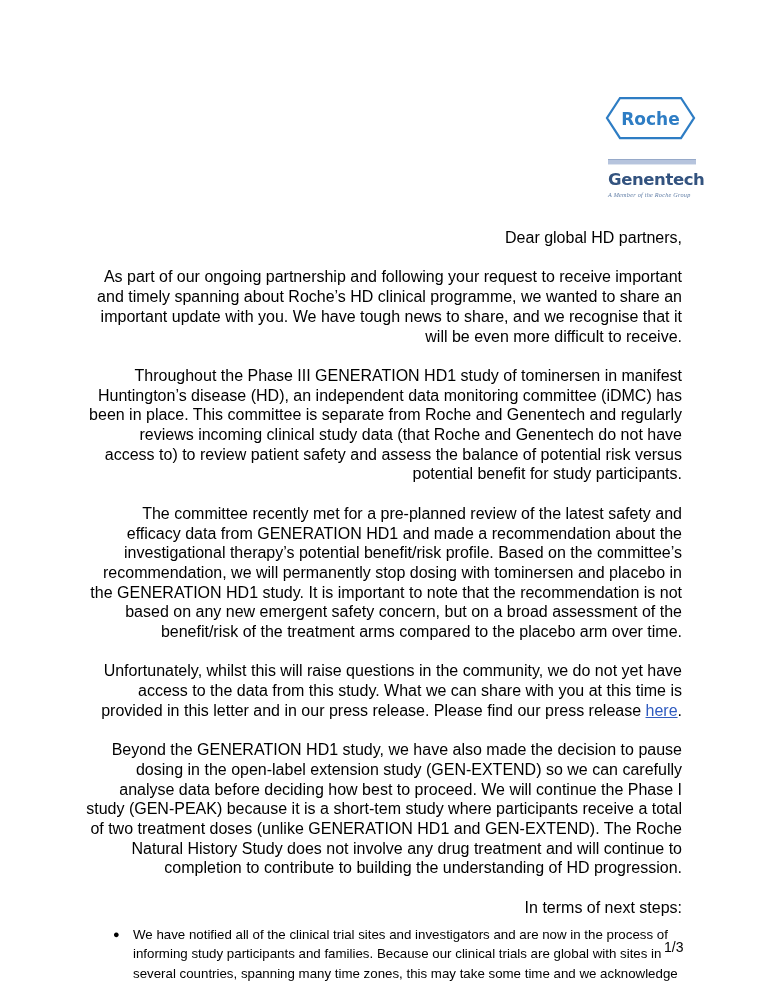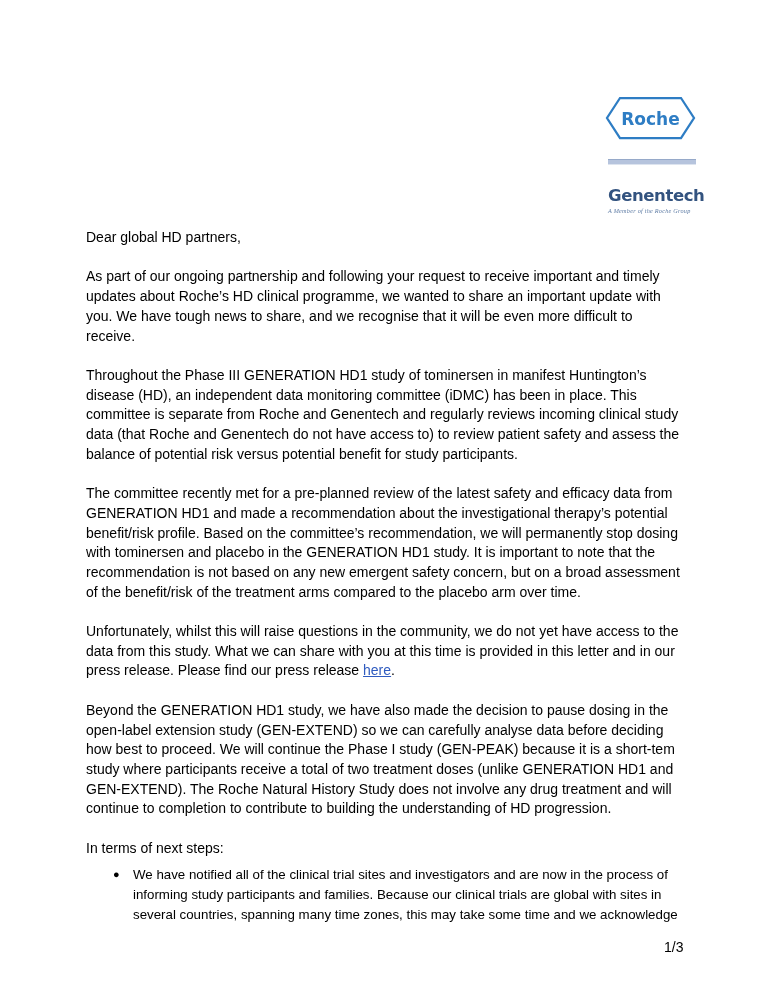--- a/index.html
+++ b/index.html
@@ -31,21 +31,21 @@
   #logo-divider {
     width: 88px;
     height: 4px;
     background: #b6c4dd;
     border-top: 1px solid #96a9c9;
     border-bottom: 1px solid #dde4ef;
     margin-top: 19px;
     margin-left: 3px;
   }
   #genentech-logo {
-    margin-top: 23px;
+    margin-top: 7px;
     margin-left: 3px;
   }
   #genentech-wordmark {
     font-family: "DejaVu Sans", sans-serif;
     font-weight: bold;
     font-size: 16.5px;
     letter-spacing: -0.4px;
     color: #33537f;
     line-height: 1;
     white-space: nowrap;
@@ -61,24 +61,24 @@
   }
 
   
   #letter-body {
     position: absolute;
     left: 86px;
     top: 228px;
     width: 596px;
   }
   .para {
-    font-size: 14px;
+    font-size: 16px;
     line-height: 19.7px;
     margin: 0 0 19.7px 0;
-    text-align: left;
+    text-align: right;
     white-space: normal;
   }
   .para.tight {
     margin-bottom: 7px;
   }
   a.inline-link {
     color: #2f5bbf;
     text-decoration: underline;
   }
 
@@ -129,21 +129,21 @@
     <div id="genentech-wordmark">Genentech</div>
     <div id="genentech-tagline">A Member of the Roche Group</div>
   </div>
 
 </div>
 
 <div id="letter-body">
 
   <p class="para">Dear global HD partners,</p>
 
-  <p class="para">As part of our ongoing partnership and following your request to receive important and timely updates about Roche’s HD clinical programme, we wanted to share an important update with you. We have tough news to share, and we recognise that it will be even more difficult to receive.</p>
+  <p class="para">As part of our ongoing partnership and following your request to receive important and timely spanning about Roche’s HD clinical programme, we wanted to share an important update with you. We have tough news to share, and we recognise that it will be even more difficult to receive.</p>
 
   <p class="para">Throughout the Phase III GENERATION HD1 study of tominersen in manifest Huntington’s disease (HD), an independent data monitoring committee (iDMC) has been in place. This committee is separate from Roche and Genentech and regularly reviews incoming clinical study data (that Roche and Genentech do not have access to) to review patient safety and assess the balance of potential risk versus potential benefit for study participants.</p>
 
   <p class="para">The committee recently met for a pre-planned review of the latest safety and efficacy data from GENERATION HD1 and made a recommendation about the investigational therapy’s potential benefit/risk profile. Based on the committee’s recommendation, we will permanently stop dosing with tominersen and placebo in the GENERATION HD1 study. It is important to note that the recommendation is not based on any new emergent safety concern, but on a broad assessment of the benefit/risk of the treatment arms compared to the placebo arm over time.</p>
 
   <p class="para"><span>Unfortunately, whilst this will raise questions in the community, we do not yet have access to the data from this study. What we can share with you at this time is provided in this letter and in our press release. Please find our press release </span><a class="inline-link" href="#">here</a><span>.</span></p>
 
   <p class="para">Beyond the GENERATION HD1 study, we have also made the decision to pause dosing in the open-label extension study (GEN-EXTEND) so we can carefully analyse data before deciding how best to proceed. We will continue the Phase I study (GEN-PEAK) because it is a short-tem study where participants receive a total of two treatment doses (unlike GENERATION HD1 and GEN-EXTEND). The Roche Natural History Study does not involve any drug treatment and will continue to completion to contribute to building the understanding of HD progression.</p>
 
   <p class="para tight">In terms of next steps:</p>

